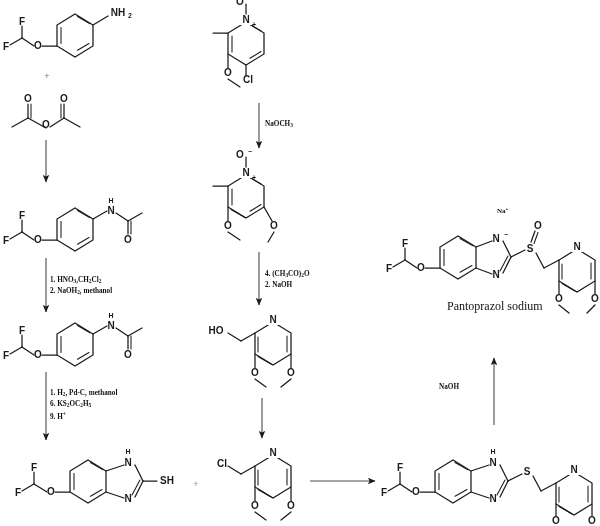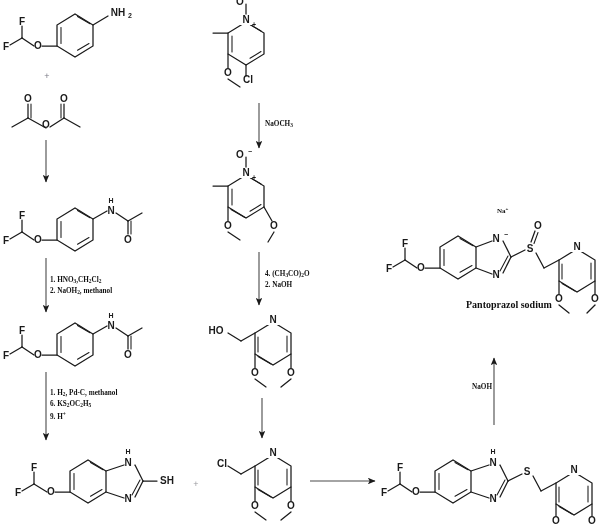--- a/index.html
+++ b/index.html
@@ -3,22 +3,22 @@
 <meta charset="utf-8">
 <style>
   html,body{margin:0;padding:0;background:#ffffff;}
   body{width:600px;height:526px;position:relative;overflow:hidden;
        font-family:"Liberation Serif", serif;color:#1a1a1a;}
   #scheme{position:absolute;left:0;top:0;width:600px;height:526px;}
   .rx-label{position:absolute;font-family:"Liberation Serif",serif;font-weight:bold;
             font-size:7.2px;line-height:9.5px;color:#111;white-space:nowrap;}
   .rx-label sub{font-size:5.4px;vertical-align:-1px;}
   .rx-label sup{font-size:5.4px;vertical-align:3px;}
-  .cmpd-name{position:absolute;font-family:"Liberation Serif",serif;font-weight:bold;
-             font-size:10px;color:#111;white-space:nowrap;margin-left:19px;}
+  .cmpd-name{position:absolute;font-family:"Liberation Serif",serif;font-weight:normal;
+             font-size:12px;color:#111;white-space:nowrap;}
   .ion-label{position:absolute;font-family:"Liberation Serif",serif;font-weight:bold;
              font-size:7px;color:#111;white-space:nowrap;}
   .ion-label sup{font-size:5px;vertical-align:3px;}
 </style>
 </head>
 <body>
 
 <svg id="scheme" viewBox="0 0 600 526" xmlns="http://www.w3.org/2000/svg">
   <defs>
     <marker id="arrowhead" markerWidth="7" markerHeight="6" refX="6.5" refY="3" orient="auto" markerUnits="strokeWidth">
@@ -364,15 +364,15 @@
   <span>NaOCH</span><sub>3</sub>
 </div>
 
 <div class="rx-label" style="left:265px;top:270px;">
   <div>
     <span>4. (CH</span><sub>3</sub><span>CO)</span><sub>2</sub><span>O</span>
   </div>
   <div>2. NaOH</div>
 </div>
 
-<div class="rx-label" style="left:472px;top:383px;">NaOH</div>
+<div class="rx-label" style="left:439px;top:383px;">NaOH</div>
 
 <div class="cmpd-name" style="left:447px;top:299px;">Pantoprazol sodium</div>
 
 </body></html>

